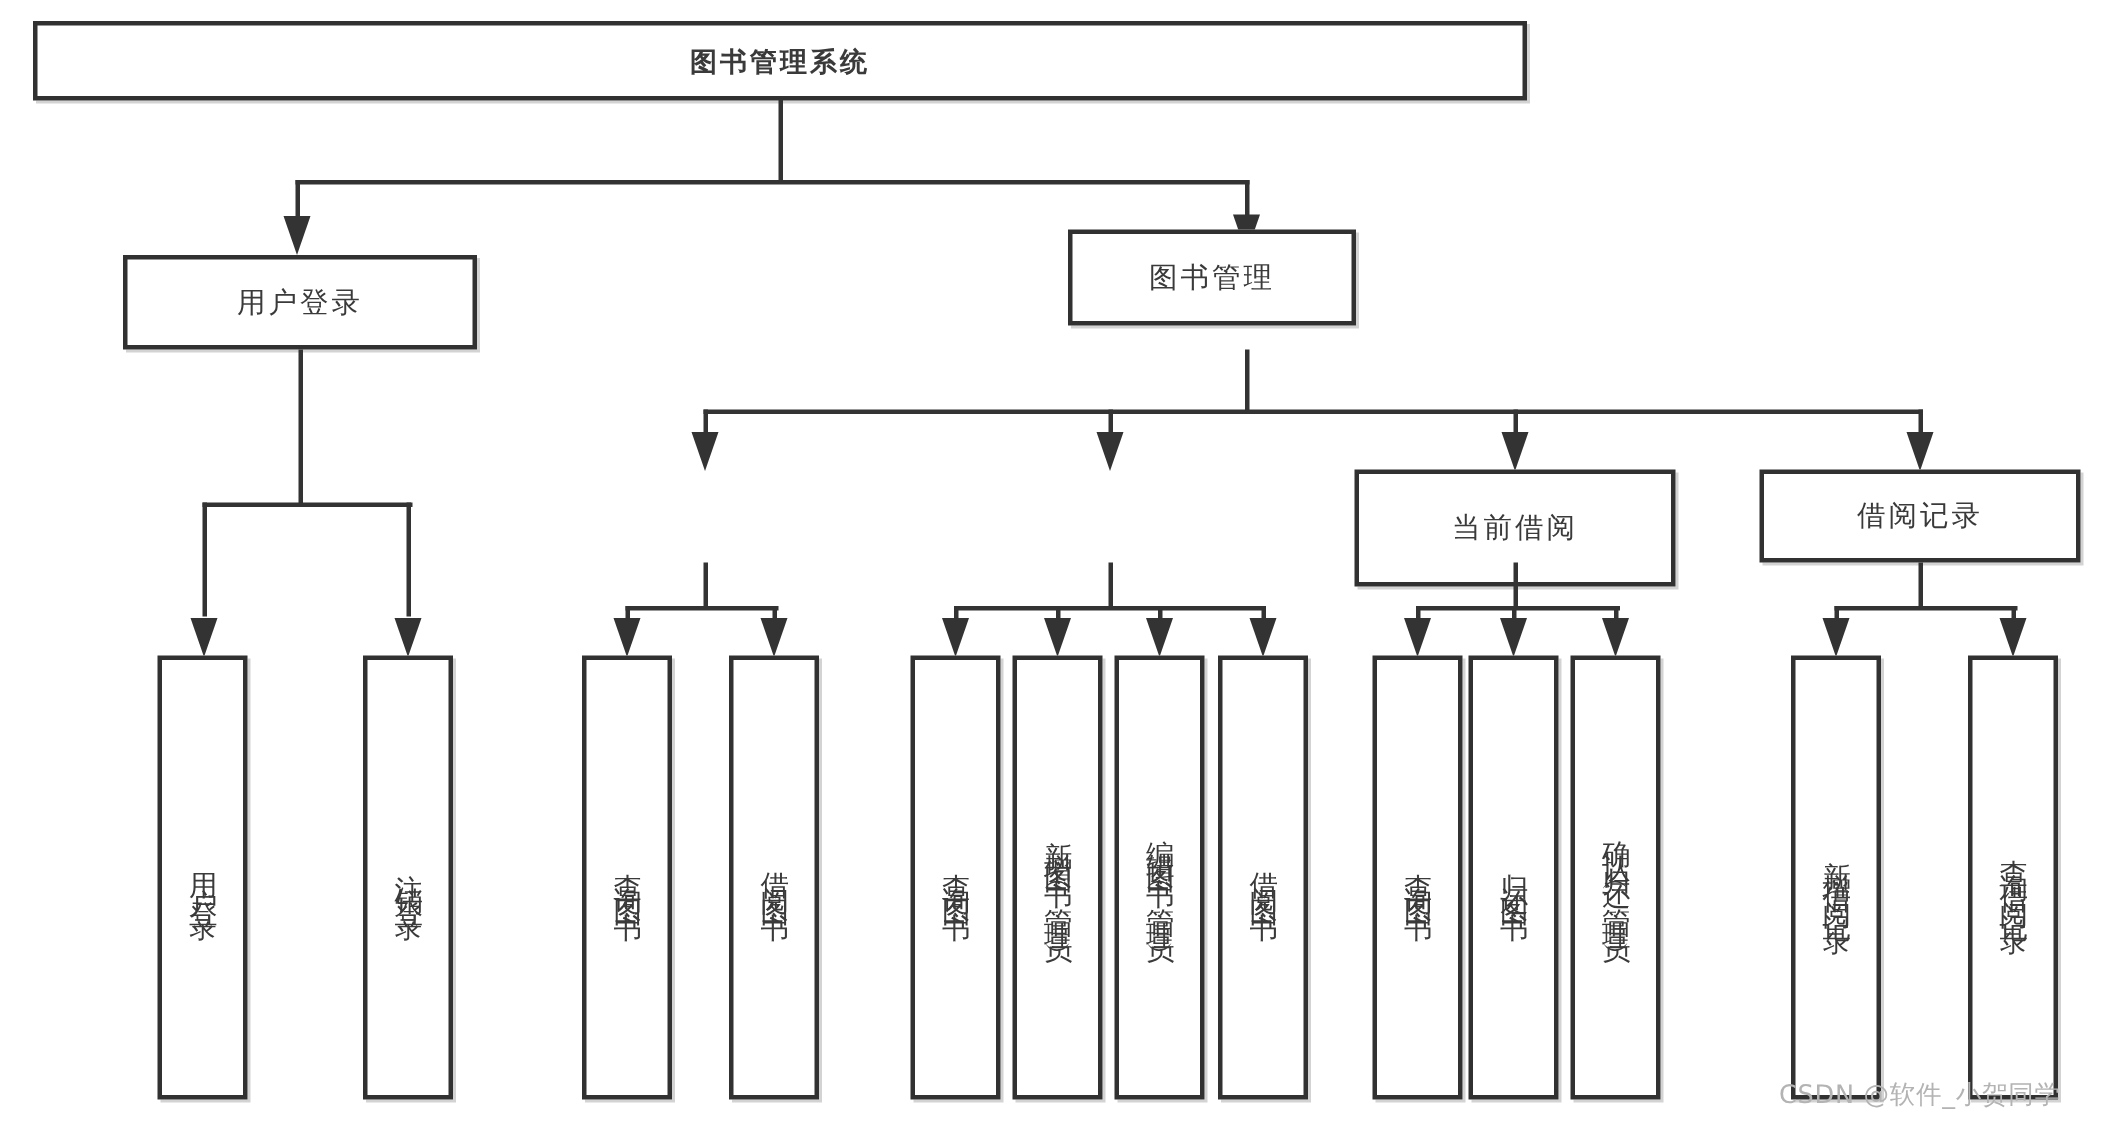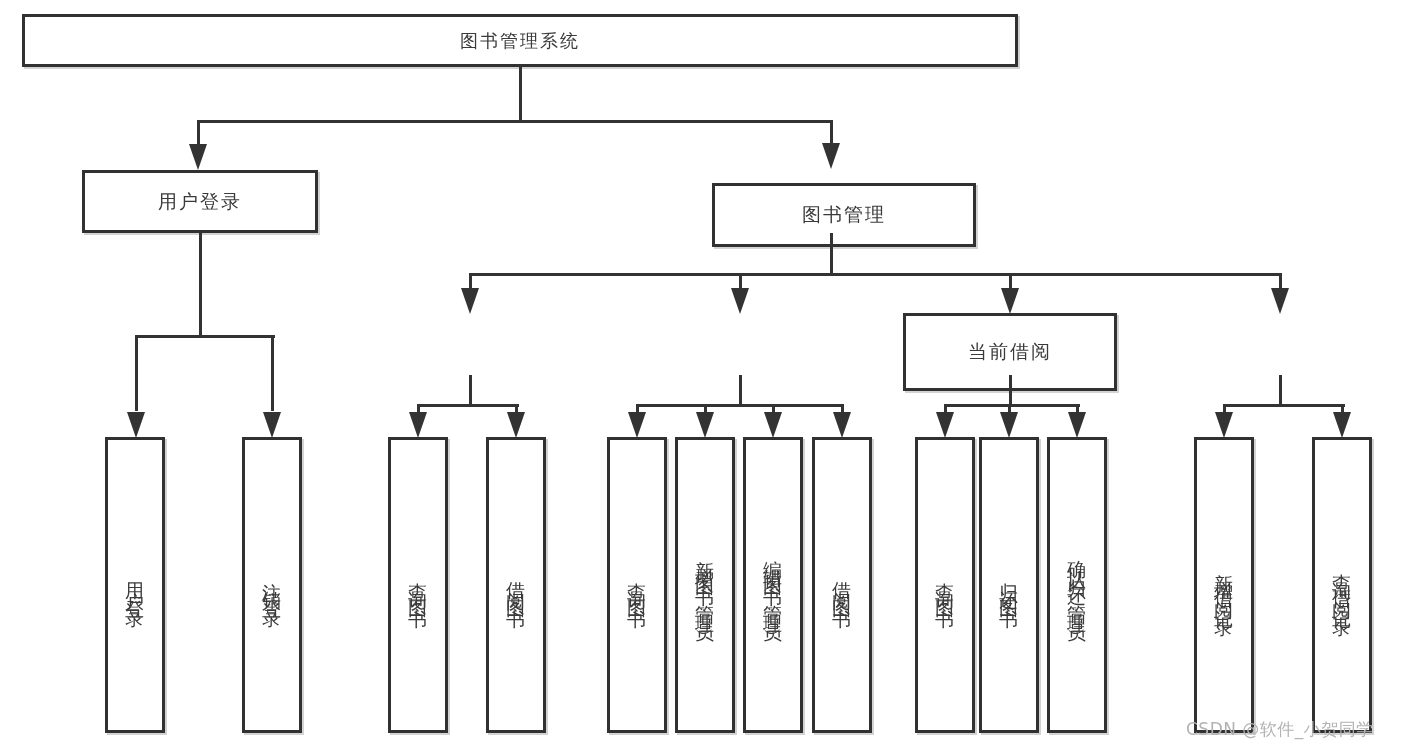--- a/index.html
+++ b/index.html
@@ -35,37 +35,37 @@
   .watermark {
     position:absolute; left:1186px; top:718px; font-size:17px;
     color:#b3b3b3; letter-spacing:0.5px; z-index:5; white-space:nowrap;
   }
 </style>
 </head>
 <body>
 
 <div class="canvas">
 
-  <div class="box root-box" style="left:22px; top:14px; width:996px; height:53px;">
+  <div class="box root-box" style="left:22px; top:14px; width:996px; height:53px;font-weight:bold;">
     <span>图书管理系统</span>
   </div>
 
   <div>
     <div class="vline" style="left:519px; top:66px;  height:56px;"></div>
     <div class="hline" style="left:197px; top:120px; width:636px;"></div>
     <div class="vline" style="left:197px; top:120px; height:28px;"></div>
     <div class="vline" style="left:830px; top:120px; height:27px;"></div>
     <div class="arrow" style="left:189px; top:144px;"></div>
     <div class="arrow" style="left:822px; top:143px;"></div>
   </div>
 
   <div class="box" style="left:82px; top:170px; width:236px; height:63px;">
     <span>用户登录</span>
   </div>
-  <div class="box" style="left:712px; top:183px; width:264px; height:64px;">
+  <div class="box" style="left:712px; top:153px; width:192px; height:64px;">
     <span>图书管理</span>
   </div>
 
   <div>
     <div class="vline" style="left:199px; top:233px; height:104px;"></div>
     <div class="hline" style="left:135px; top:335px; width:140px;"></div>
     <div class="vline" style="left:135px; top:335px; height:76px;"></div>
     <div class="vline" style="left:271px; top:335px; height:76px;"></div>
     <div class="arrow" style="left:127px; top:412px;"></div>
     <div class="arrow" style="left:263px; top:412px;"></div>
@@ -79,20 +79,23 @@
     <div class="vline" style="left:1009px; top:273px; height:20px;"></div>
     <div class="vline" style="left:1279px; top:273px; height:20px;"></div>
     <div class="arrow" style="left:461px;  top:288px;"></div>
     <div class="arrow" style="left:731px;  top:288px;"></div>
     <div class="arrow" style="left:1001px; top:288px;"></div>
     <div class="arrow" style="left:1271px; top:288px;"></div>
   </div>
 
   <div class="box" style="left:903px; top:313px; width:214px; height:78px;">
     <span>当前借阅</span>
+  </div>
+  <div class="box" style="left:1173px; top:313px; width:214px; height:62px;">
+    <span>借阅记录</span>
   </div>
 
   <div>
     <div class="vline" style="left:469px; top:375px; height:31px;"></div>
     <div class="hline" style="left:417px; top:404px; width:102px;"></div>
     <div class="vline" style="left:417px; top:404px; height:12px;"></div>
     <div class="vline" style="left:515px; top:404px; height:12px;"></div>
     <div class="arrow" style="left:409px; top:412px;"></div>
     <div class="arrow" style="left:507px; top:412px;"></div>
   </div>

